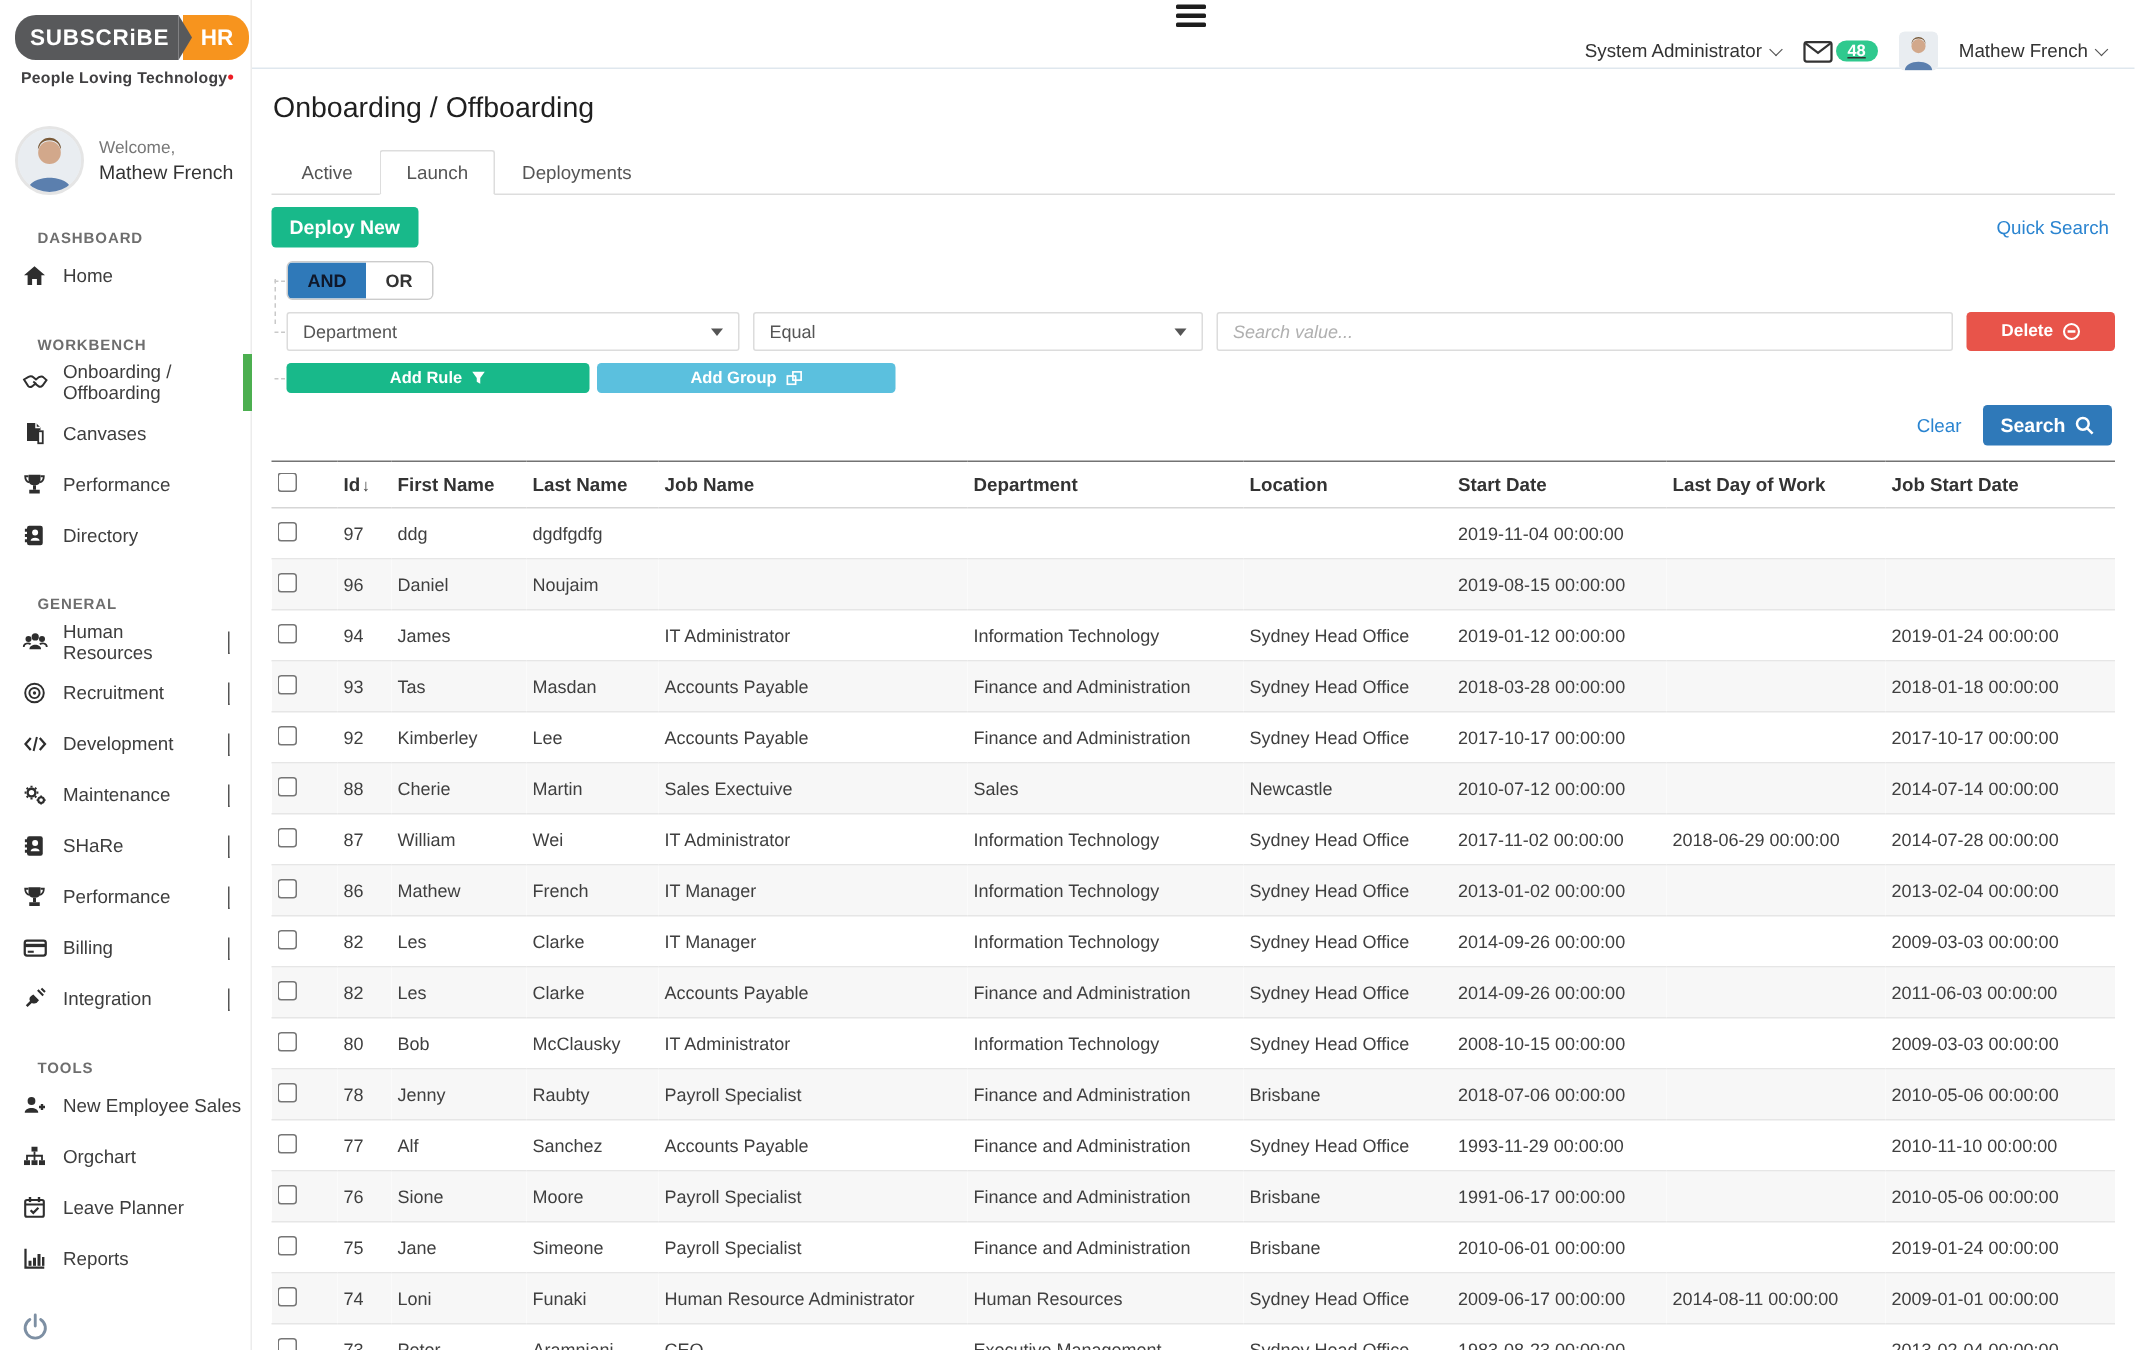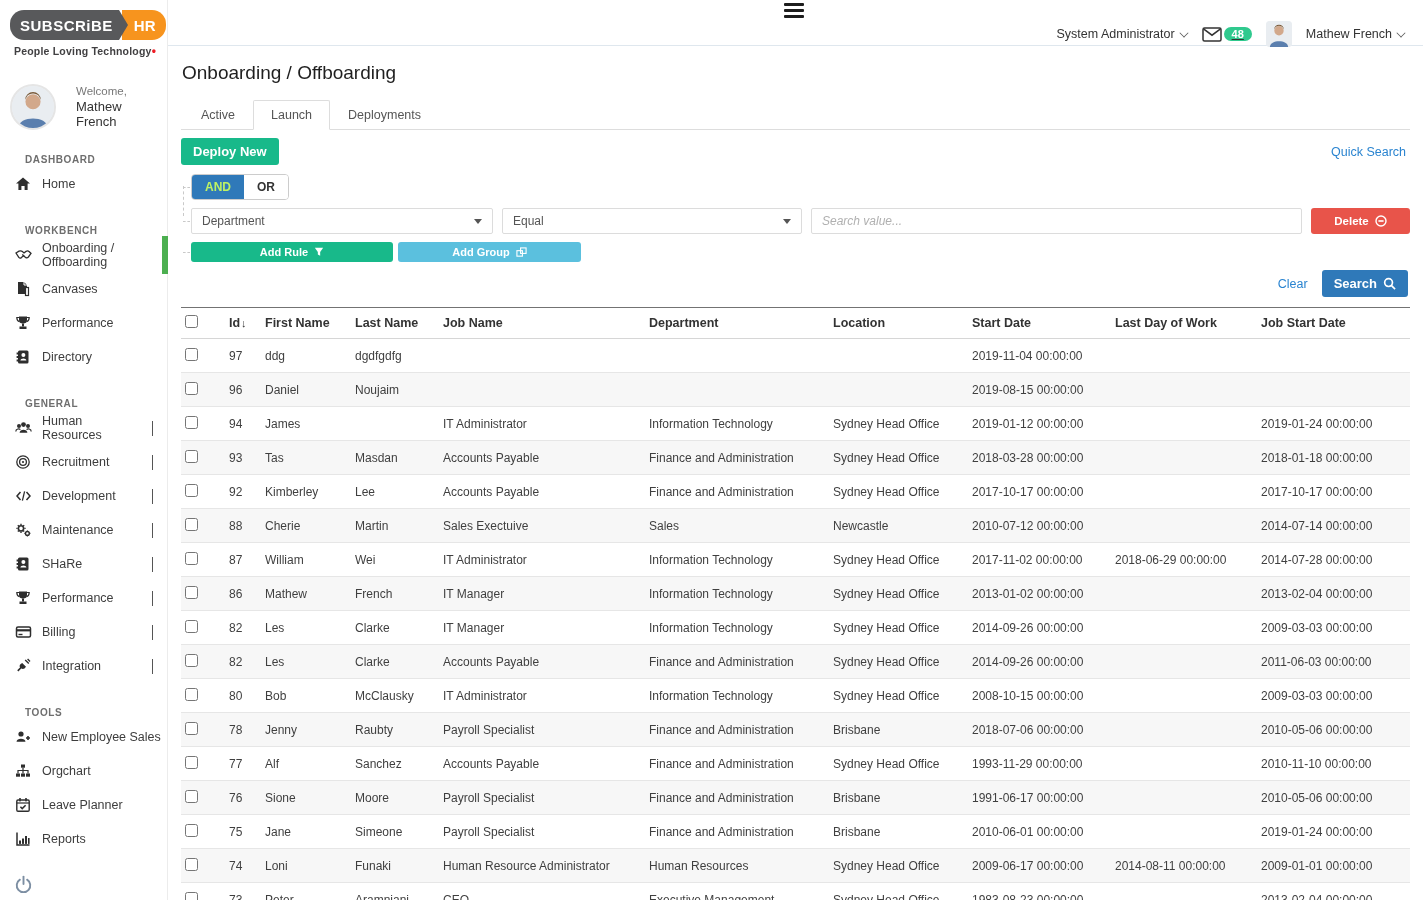--- a/index.html
+++ b/index.html
@@ -17,21 +17,21 @@
   .logo-row{display:flex; align-items:stretch; height:30px;}
   .logo-left{background:var(--logo_gray); color:#fff; font-weight:bold; font-size:15px;
     letter-spacing:.5px; display:flex; align-items:center; padding:0 6px 0 10px;
     border-radius:14px 0 0 14px;}
   .logo-chev{width:0;height:0;border-top:15px solid transparent;border-bottom:15px solid transparent;
     border-left:9px solid var(--logo_gray); margin-right:-6px; position:relative; z-index:2;}
   .logo-right{background:var(--logo_orange); color:#fff; font-weight:bold; font-size:15px;
     display:flex; align-items:center; padding:0 10px 0 12px; border-radius:0 14px 14px 0;}
   .tagline{font-size:10.5px; font-weight:bold; color:#414042; margin:4px 0 0 4px; letter-spacing:.2px;}
   .tagline .dot{color:var(--dot_red); font-size:12px;}
-  .welcome{display:flex; align-items:center; gap:20px; padding:26px 8px 0 10px;}
+  .welcome{display:flex; align-items:center; gap:10px; padding:26px 8px 0 10px;}
   .avatar{width:46px; height:46px; border-radius:50%; overflow:hidden; border:2px solid #e5e5e5;
     flex:0 0 auto; background:#eef1f4;}
   .welcome-txt .l1{font-size:11.5px; color:#777;}
   .welcome-txt .l2{font-size:13px; color:#333; margin-top:2px;}
   .side-section{margin-top:24px;}
   .side-heading{font-size:10px; font-weight:bold; color:#6e6e6e; letter-spacing:.6px; padding:0 0 2px 15px;margin-left:10px;}
   .side-item{position:relative; display:flex; align-items:center; gap:9px; height:34px;
     padding-left:13px; font-size:12.5px; color:#3d3d3d; cursor:pointer;}
   .side-item .ic{width:20px; display:flex; justify-content:center; flex:0 0 auto;}
   .side-item.active::after{content:""; position:absolute; right:-1px; top:-2px; bottom:-2px;
@@ -66,36 +66,36 @@
     padding:6px 12px;}
   .link{color:var(--link_blue); font-size:12.5px; cursor:pointer; text-decoration:none;}
   .qs{margin-right:4px;}
   
   .filter{position:relative; margin-top:9px; padding-left:10px;}
   .rail{position:absolute; left:2px; top:12px; bottom:46px; border-left:1px dashed #c9c9c9;}
   .f-row{position:relative; margin-bottom:8px;}
   .f-row::before{content:""; position:absolute; left:-8px; top:50%; width:7px; border-top:1px dashed #c9c9c9;}
   .andor{display:inline-flex; border:1px solid #ccc; border-radius:4px; overflow:hidden;}
   .andor .opt{font-size:12px; font-weight:bold; padding:5px 13px; cursor:pointer; background:#fff; color:#333;}
-  .andor .opt.sel{background:var(--accent_blue); color:#bef264;}
+  .andor .opt.sel{background:var(--accent_blue); color:#0f172a;}
   .rule-row{display:flex; gap:9px; align-items:center;}
   .fake-select{height:26px; background:#fff; border:1px solid #dcdcdc; border-radius:2px;
     display:flex; align-items:center; font-size:12px; color:#555; padding:0 10px; cursor:pointer;}
   .fake-select .caret{margin-left:auto; width:0; height:0; border-left:4px solid transparent;
     border-right:4px solid transparent; border-top:5px solid #555;}
   .sel-field{width:302px;} .sel-op{width:300px;}
   .val-input{flex:1; height:26px; border:1px solid #dcdcdc; border-radius:2px; font-size:12px;
     padding:0 10px; color:#555; font-family:inherit;}
   .val-input::placeholder{color:#b0b0b0; font-style:italic;}
   .btn-delete{background:var(--danger_red); font-size:11.5px; font-weight:bold; border-radius:3px;
     width:99px; height:26px;}
   .grp-row{display:flex; gap:5px;}
   .btn-addrule{background:var(--accent_green); width:202px; height:20px; font-size:11px;
     font-weight:bold; border-radius:3px;}
-  .btn-addgroup{background:var(--light_blue); width:183px; height:20px; font-size:11px;
+  .btn-addgroup{background:var(--light_blue); width:199px; height:20px; font-size:11px;
     font-weight:bold; border-radius:3px;}
   .search-row{display:flex; justify-content:flex-end; align-items:center; gap:14px; margin:3px 2px 10px 0;}
   .btn-search{background:var(--accent_blue); font-size:13px; font-weight:bold; border-radius:3px;
     padding:6px 12px;}
   
   table.grid{width:100%; border-collapse:collapse; table-layout:fixed;}
   table.grid th{font-size:12.5px; font-weight:bold; color:#333; text-align:left; padding:7px 4px;
     border-top:1px solid #737373; border-bottom:1px solid #d6d6d6; white-space:nowrap; overflow:hidden;}
   table.grid td{font-size:12px; color:#3f3f3f; padding:0 4px; height:34px; border-bottom:1px solid #e6e6e6;
     white-space:nowrap; overflow:hidden;}

